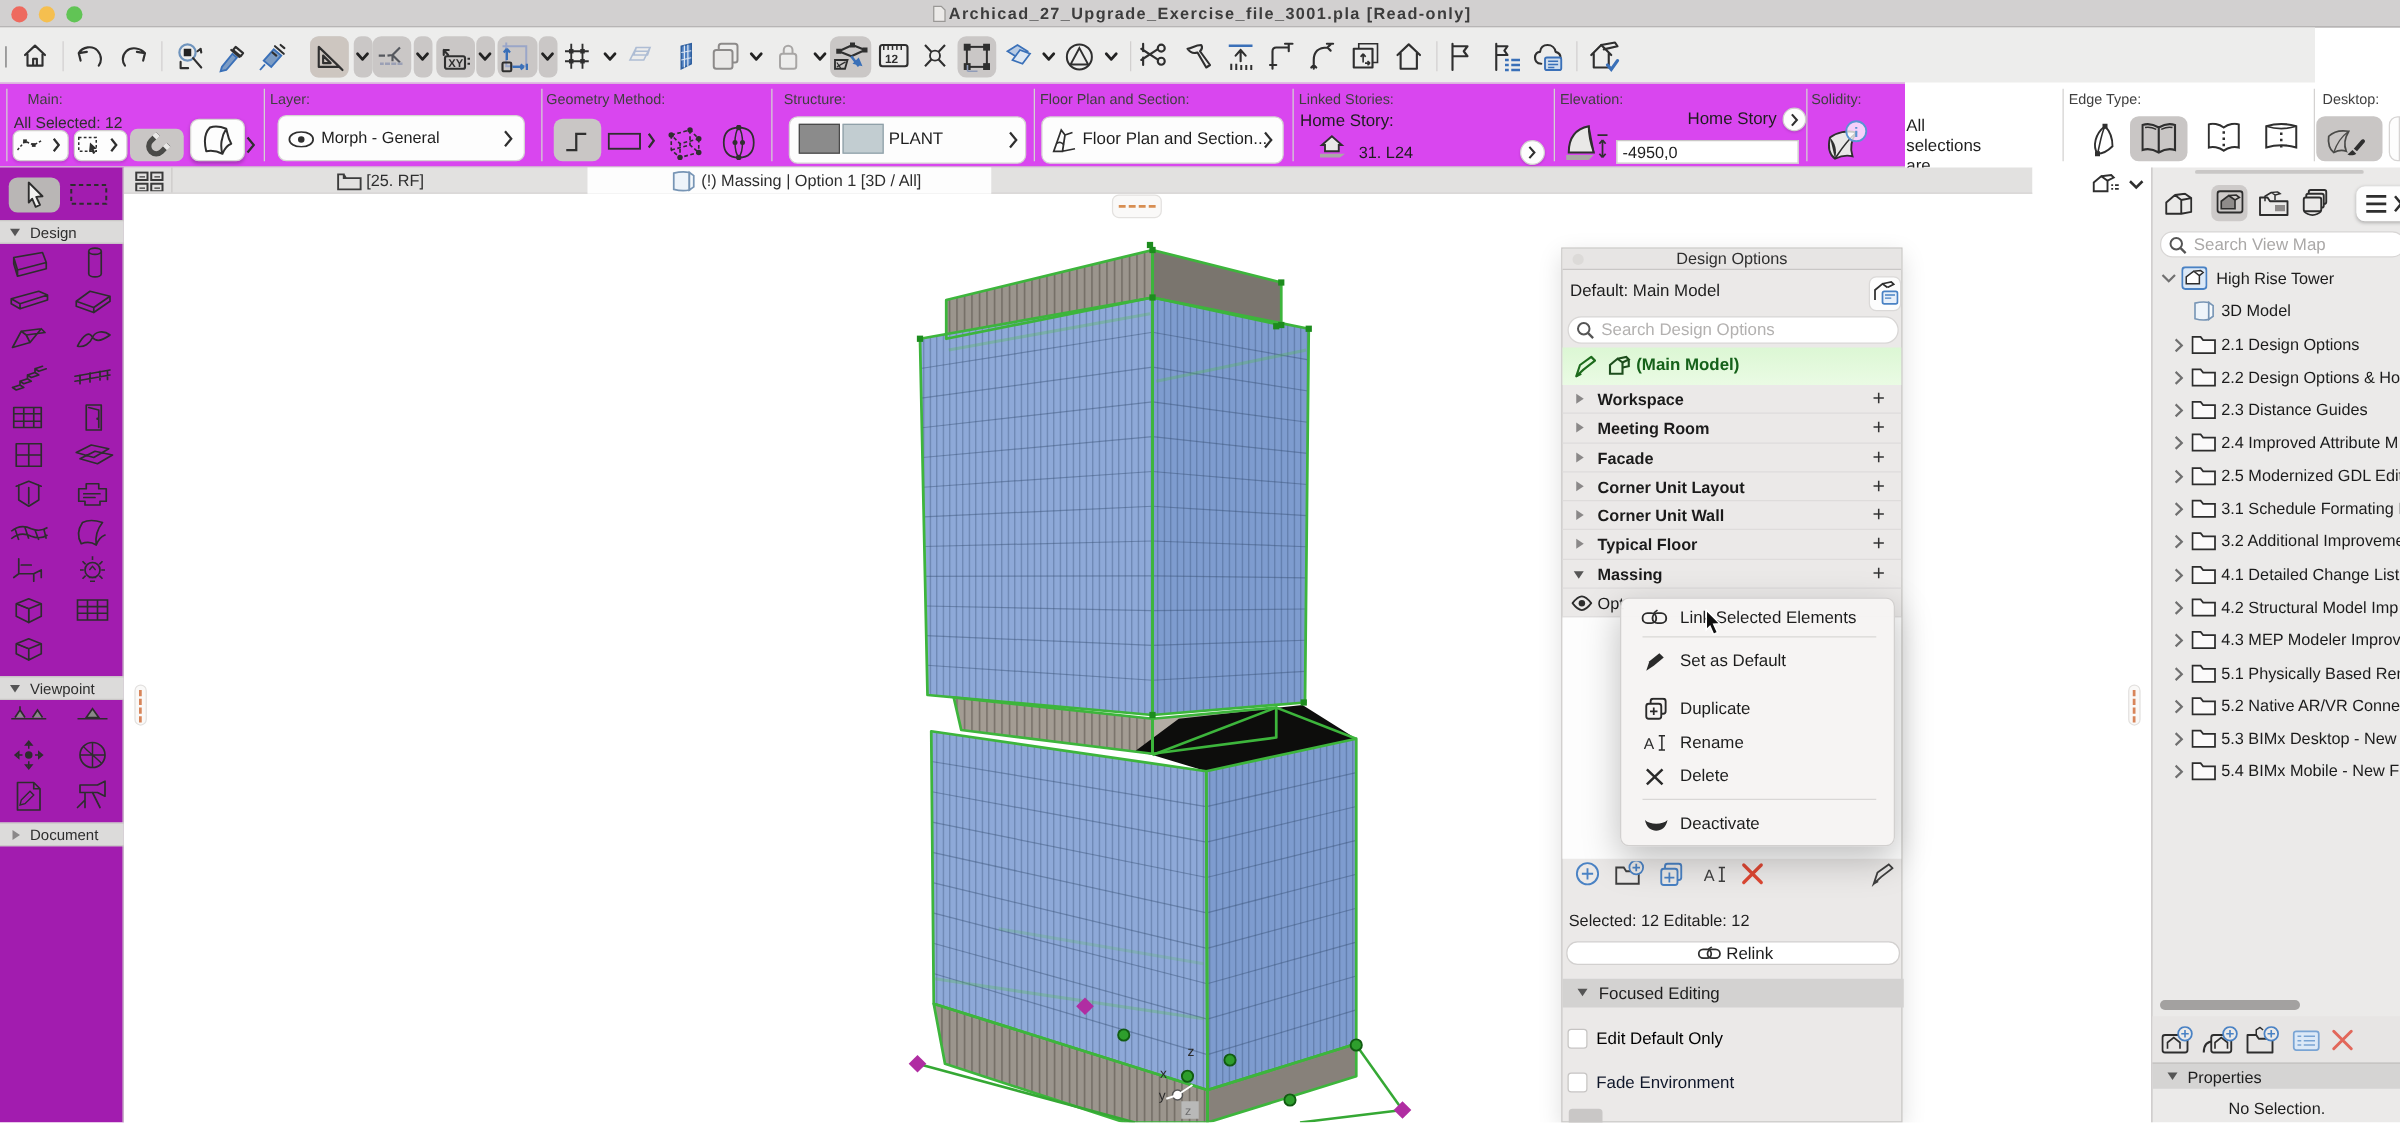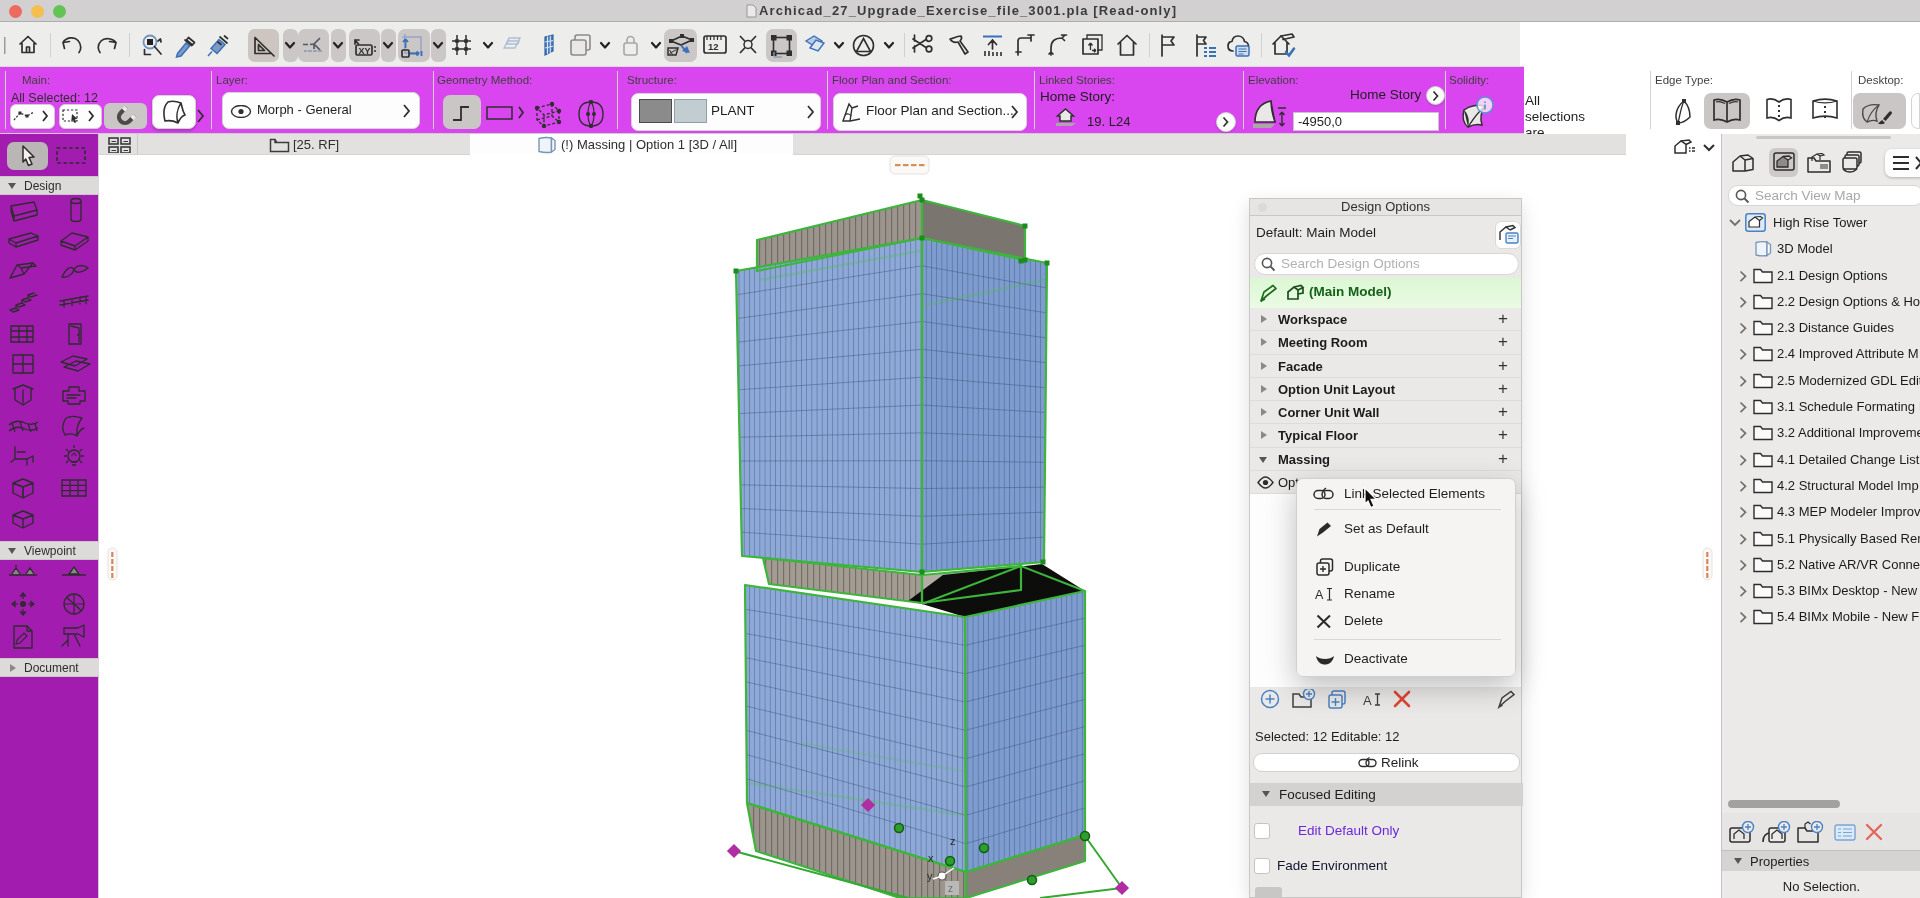--- a/index.html
+++ b/index.html
@@ -2,21 +2,21 @@
 <html><head>
 <meta charset="utf-8">
 <style>
 * { margin:0; padding:0; box-sizing:border-box; }
 html,body { width:1920px; height:898px; overflow:hidden; }
 body { font-family:"Liberation Sans", sans-serif; position:relative; background:#fff; color:#222; }
 .abs { position:absolute; }
 #titlebar { left:0; top:0; width:1920px; height:22px; background:#d2d0d0; border-bottom:1px solid #aeacac; }
 .tl { position:absolute; top:5px; width:13px; height:13px; border-radius:50%; }
 #title { position:absolute; top:3px; left:759px; font-size:13px; font-weight:700; color:#3c3c3c; white-space:nowrap; letter-spacing:1.12px; }
-#toolbar { left:0; top:22px; width:1520px; height:44px; background:#ededec; }
+#toolbar { left:0; top:22px; width:1852px; height:44px; background:#ededec; }
 #infobar { left:0; top:66px; width:1524px; height:68px; background:#d946ef; border-top:1px solid #dbd9d8; border-bottom:1px solid #cfcdcc; }
 .ilbl { position:absolute; top:7px; font-size:11.5px; color:#3f3f3f; white-space:nowrap; }
 .idiv { position:absolute; top:4px; bottom:4px; width:1px; background:#d4d2d1; }
 #tabbar { left:99px; top:134px; width:1527px; height:21px; background:#e2e1e0; border-bottom:1px solid #d6d4d3; }
 #leftbox { left:0; top:134px; width:99px; height:764px; background:#a21caf; border-right:1px solid #d0cecd; }
 #rightpanel { left:1721px; top:134px; width:199px; height:764px; background:#ebeae9; border-left:1px solid #c6c4c3; }
 #palette { left:1249px; top:198px; width:273px; height:700px; background:#ebe9e8; border:1px solid #c9c7c6; box-shadow:0 6px 18px rgba(0,0,0,0.13); }
 #ctxmenu { left:1296px; top:478px; width:220px; height:199px; background:rgba(246,244,243,0.97); border:1px solid #d2d0cf; border-radius:7px; box-shadow:0 10px 30px rgba(0,0,0,0.25); }
 .shead { position:relative; height:19px; background:#dcdbda; border-top:1px solid #cac8c7; border-bottom:1px solid #cac8c7; font-size:12px; color:#2e2e2e; line-height:18px; padding-left:24px; }
 .prow { position:relative; height:23.3px; border-bottom:1px solid #dedcdb; font-size:13px; font-weight:700; color:#1b1b1b; }
@@ -319,21 +319,21 @@
     </svg>
     <div class="abs" style="left:866px;top:36px;font-size:13.5px;color:#1e1e1e;">Floor Plan and Section...</div>
     <svg class="abs" style="left:1010px;top:37px" width="10" height="16">
       <path d="M2 2 l5 6 l-5 6" stroke="#2f2f2f" stroke-width="1.8" fill="none"></path>
     </svg>
     <div class="abs" style="left:1040px;top:22px;font-size:13.5px;color:#1e1e1e;">Home Story:</div>
     <svg class="abs" style="left:1053px;top:40px" width="26" height="20">
       <path d="M3 16 h20 l-4 3 h-16 z" fill="#aaa8a6"></path>
       <path d="M7 14 v-5 h-2.5 l8 -7 l8 7 H18 v5 z" stroke="#2f2f2f" stroke-width="1.5" fill="#e9e8e7"></path>
     </svg>
-    <div class="abs" style="left:1087px;top:47px;font-size:13px;color:#1e1e1e;">19. L24</div>
+    <div class="abs" style="left:1087px;top:47px;font-size:13px;color:#1e1e1e;">31. L24</div>
     <div class="abs" style="left:1216px;top:45px;width:20px;height:20px;background:#fdfdfd;border:1px solid #d2d0cf;border-radius:50%;box-shadow:0 1px 2px rgba(0,0,0,0.15);"></div>
     <svg class="abs" style="left:1222px;top:49px" width="8" height="12">
       <path d="M1.5 1.5 l4 4.5 l-4 4.5" stroke="#2f2f2f" stroke-width="1.7" fill="none"></path>
     </svg>
     <div class="abs" style="left:1350px;top:20px;font-size:13.5px;color:#1e1e1e;">Home Story</div>
     <div class="abs" style="left:1426px;top:19px;width:19px;height:19px;background:#fdfdfd;border:1px solid #d2d0cf;border-radius:50%;box-shadow:0 1px 2px rgba(0,0,0,0.15);"></div>
     <svg class="abs" style="left:1432px;top:23px" width="8" height="12">
       <path d="M1.5 1.5 l4 4.5 l-4 4.5" stroke="#2f2f2f" stroke-width="1.7" fill="none"></path>
     </svg>
     <svg class="abs" style="left:1251px;top:31px" width="40" height="32">
@@ -674,21 +674,21 @@
         <span class="txt">Meeting Room</span>
         <span class="plus">+</span>
       </div>
       <div class="prow">
         <span class="tri-r" style="position:absolute;left:11px;top:7px;"></span>
         <span class="txt">Facade</span>
         <span class="plus">+</span>
       </div>
       <div class="prow">
         <span class="tri-r" style="position:absolute;left:11px;top:7px;"></span>
-        <span class="txt">Option Unit Layout</span>
+        <span class="txt">Corner Unit Layout</span>
         <span class="plus">+</span>
       </div>
       <div class="prow">
         <span class="tri-r" style="position:absolute;left:11px;top:7px;"></span>
         <span class="txt">Corner Unit Wall</span>
         <span class="plus">+</span>
       </div>
       <div class="prow">
         <span class="tri-r" style="position:absolute;left:11px;top:7px;"></span>
         <span class="txt">Typical Floor</span>
@@ -738,21 +738,21 @@
       <rect x="1" y="2.5" width="10" height="7" rx="3.5" fill="none" stroke="#2f2f2f" stroke-width="1.4"></rect>
       <rect x="8" y="2.5" width="10" height="7" rx="3.5" fill="none" stroke="#2f2f2f" stroke-width="1.4"></rect>
       <path d="M8.5 2.5 l3 -2" stroke="#2f2f2f" stroke-width="1.2"></path>
     </svg>
     <div class="abs" style="left:131px;top:556px;font-size:13.5px;color:#1d1d1d;">Relink</div>
     <div class="abs" style="left:0;top:584px;width:273px;height:23px;background:#d3d2d1;">
       <span class="tri-d" style="position:absolute;left:12px;top:8px;"></span>
       <span style="position:absolute;left:29px;top:4px;font-size:13.5px;color:#1d1d1d;">Focused Editing</span>
     </div>
     <div class="abs" style="left:4px;top:624px;width:16px;height:16px;background:#fff;border:1px solid #c6c4c3;border-radius:3px;"></div>
-    <div class="abs" style="left:27px;top:624px;font-size:13.5px;color:#6d28d9;margin-left:21px;">Edit Default Only</div>
+    <div class="abs" style="left:27px;top:624px;font-size:13.5px;color:#000000;">Edit Default Only</div>
     <div class="abs" style="left:4px;top:659px;width:16px;height:16px;background:#fff;border:1px solid #c6c4c3;border-radius:3px;"></div>
     <div class="abs" style="left:27px;top:659px;font-size:13.5px;color:#0f172a;">Fade Environment</div>
     <div class="abs" style="left:5px;top:688px;width:27px;height:12px;background:#c9c7c6;border-radius:3px 3px 0 0;"></div>
   </div>
 <div class="abs" id="ctxmenu">
     <div class="mi" style="top:2px;">
       <svg style="position:absolute;left:16px;top:6px" width="24" height="14">
         <rect x="1" y="3.5" width="11" height="8" rx="4" stroke="#2a2a2a" fill="none" stroke-width="1.5" stroke-linecap="round" stroke-linejoin="round"></rect>
         <rect x="9" y="3.5" width="11" height="8" rx="4" stroke="#2a2a2a" fill="none" stroke-width="1.5" stroke-linecap="round" stroke-linejoin="round"></rect>
         <path d="M10 3.5 l3 -2.5" stroke="#2a2a2a" stroke-width="1.3"></path>

